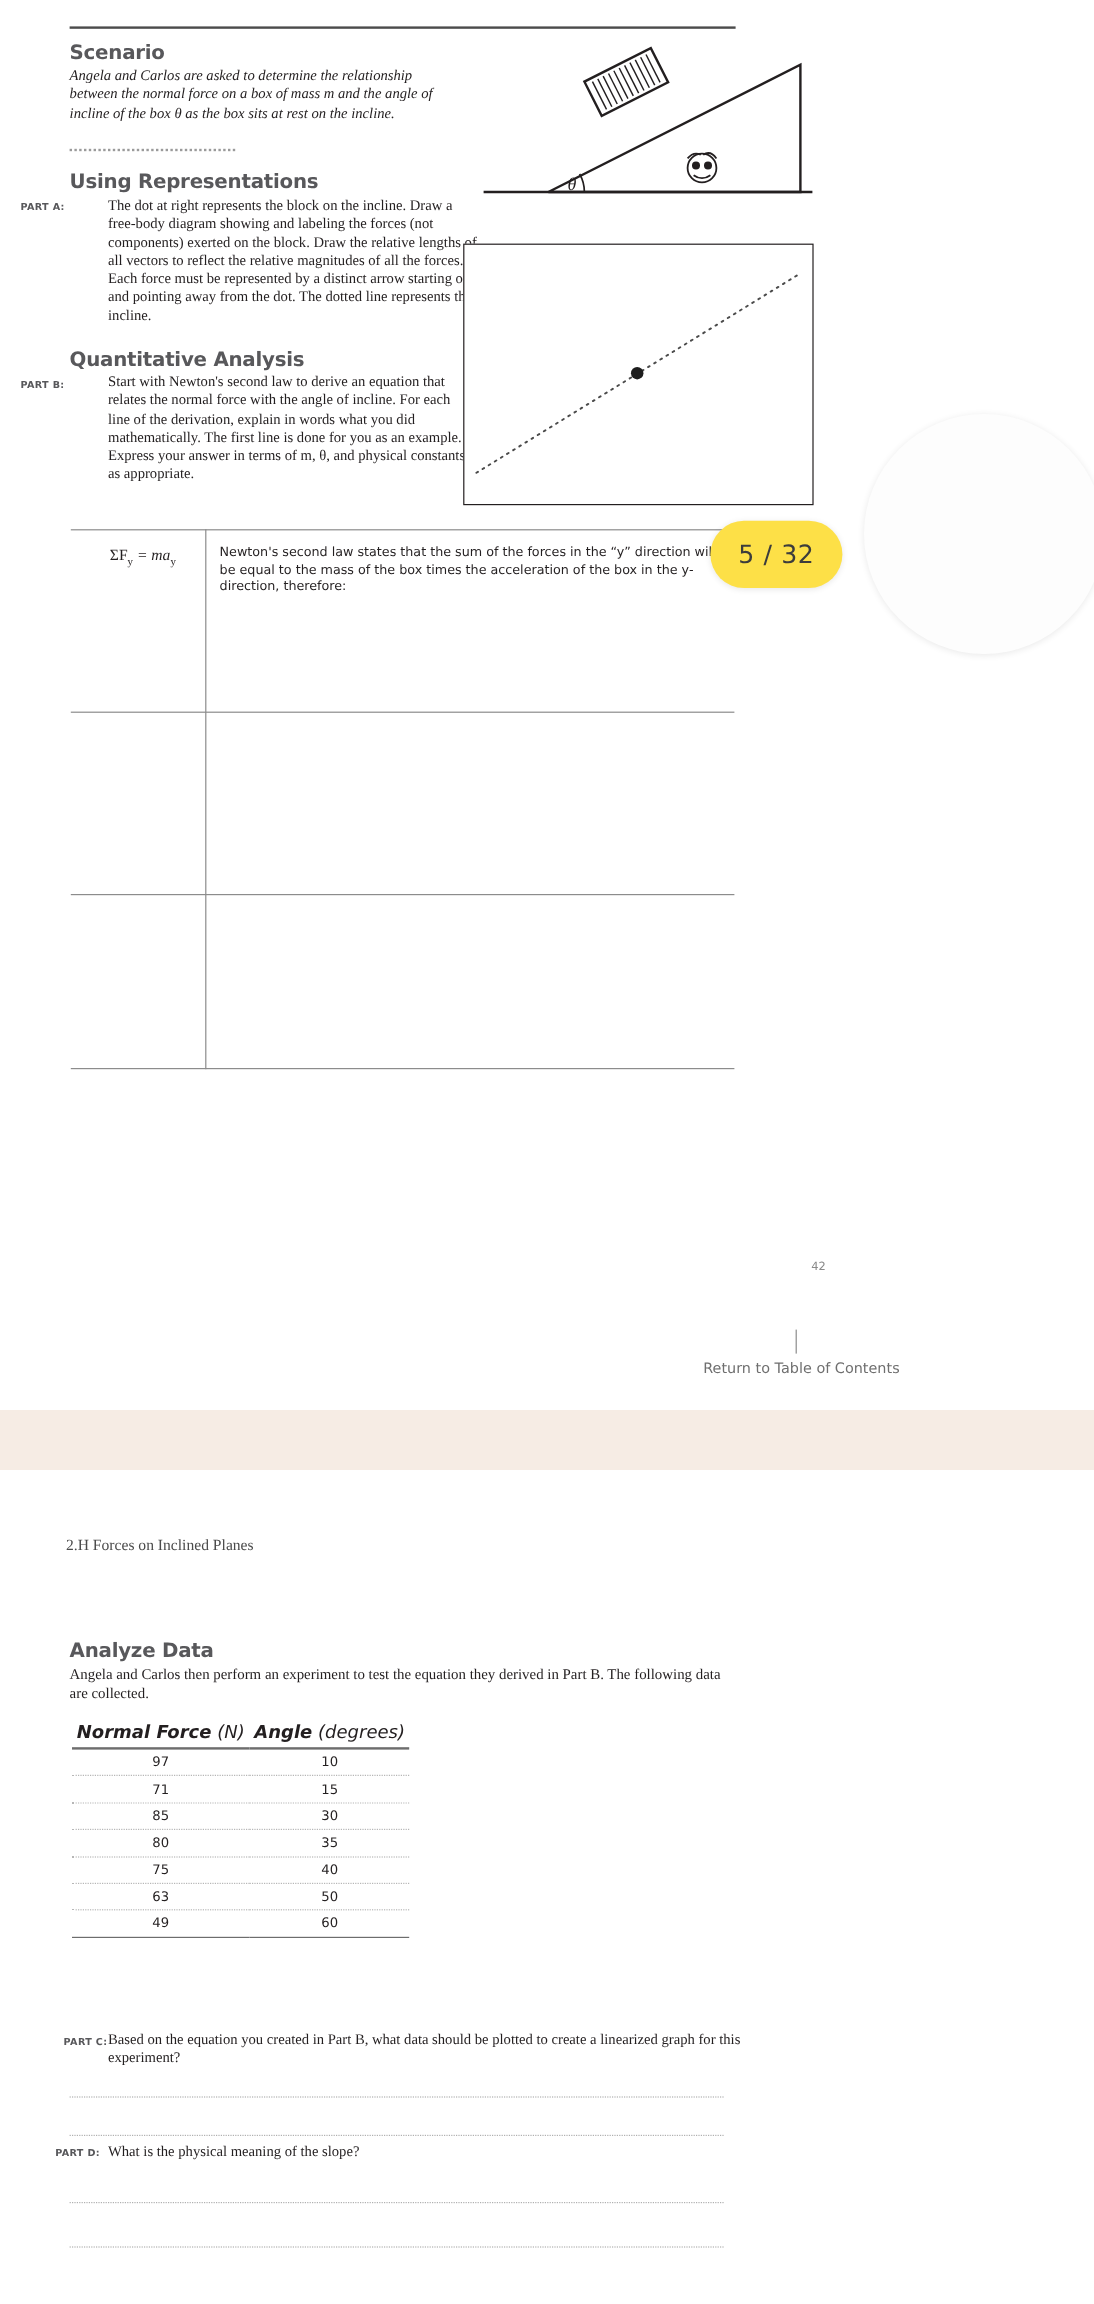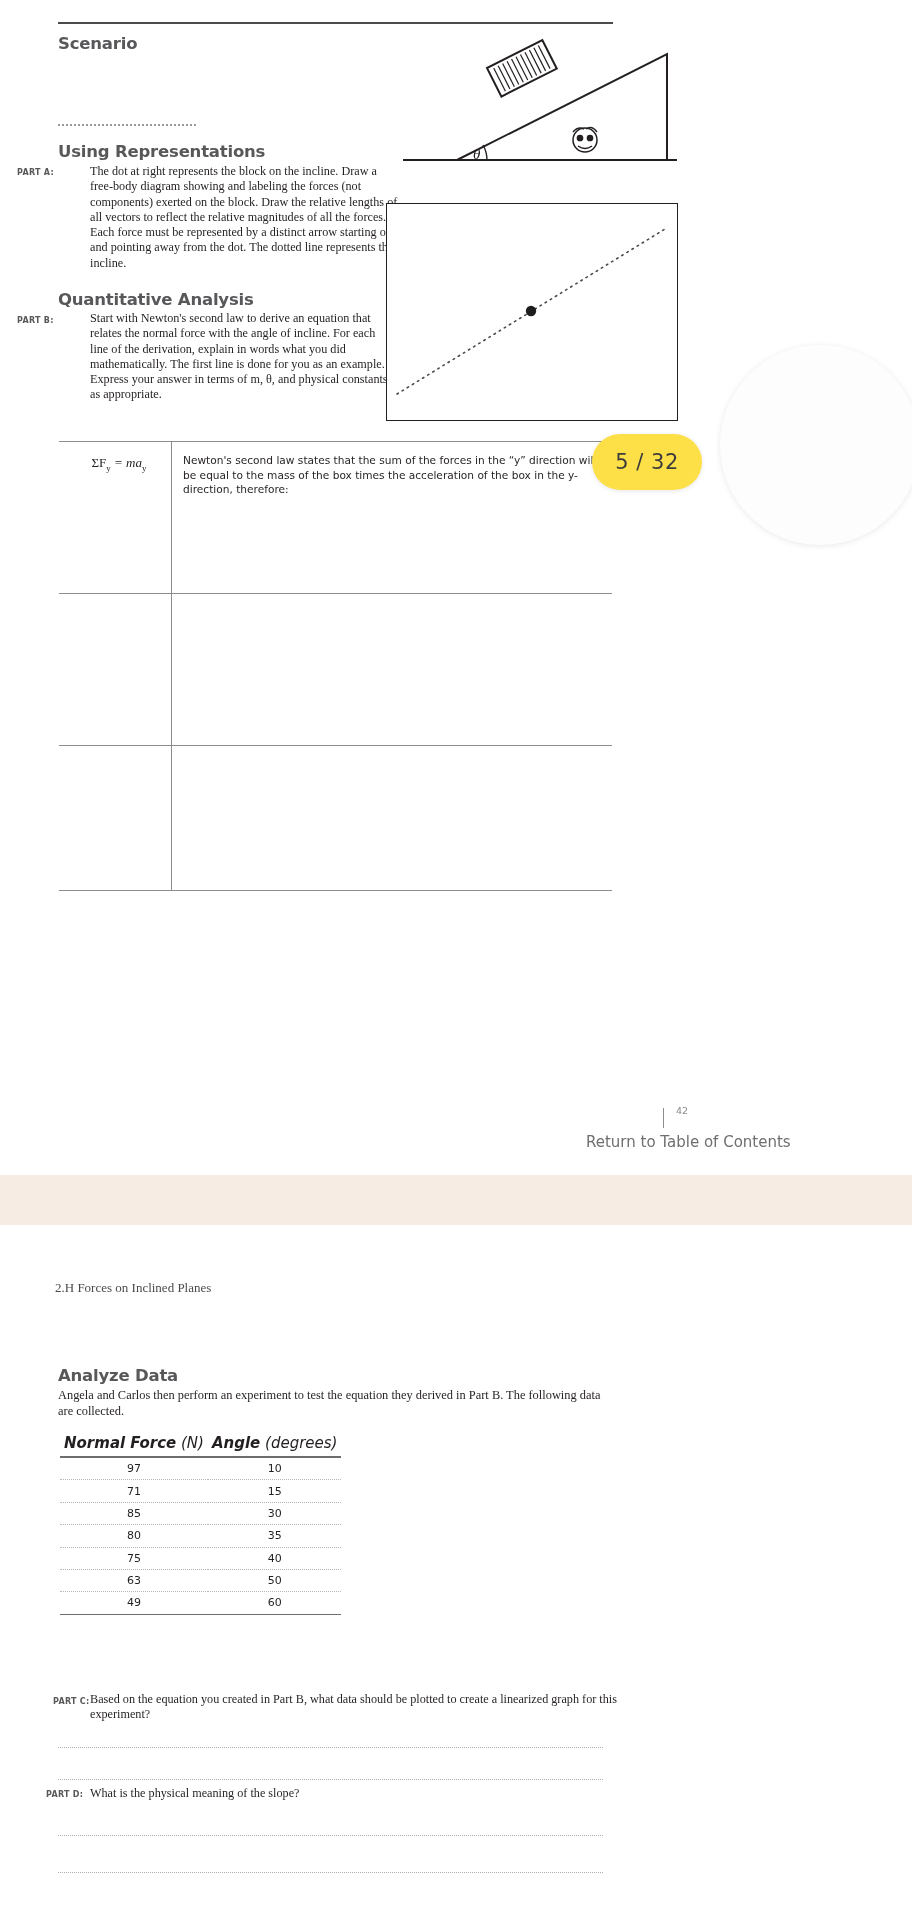--- a/index.html
+++ b/index.html
@@ -79,26 +79,26 @@
     position:absolute; left:124px; top:12px; width:420px;
     font-family:"DejaVu Sans", sans-serif;
     font-size:10.6px; line-height:14.6px; color:#231f20;
   }
 
   .footer-bar {
     position:absolute; left:663px; top:1108px; width:0; height:20px;
     border-left:1.5px solid #8c8c8c;
   }
   .footer-num {
-    position:absolute; left:676px; top:1105px;
+    position:absolute; left:676px; top:1050px;
     font-family:"DejaVu Sans", sans-serif; font-size:9.5px; color:#8a8a8a;
   }
   .footer-return {
     position:absolute; left:586px; top:1133px;
-    font-family:"DejaVu Sans", sans-serif; font-size:15px; color:#6f6f6f;
+    font-family:"DejaVu Sans", sans-serif; font-size:12px; color:#6f6f6f;
     white-space:nowrap;
   }
 
   
   .pagepill {
     position:absolute; left:592px; top:434px;
     width:110px; height:56px; border-radius:28px;
     background:#fde047; box-shadow:0 1px 5px rgba(0,0,0,0.10);
     display:flex; align-items:center; justify-content:center;
     font-family:"DejaVu Sans", sans-serif; font-size:21px; color:#3c3c3c;
@@ -149,20 +149,21 @@
   }
 </style>
 </head>
 <body>
 
 <div class="page page-one">
 
   <div class="rule-top"></div>
 
   <h2 class="sec scenario-h">Scenario</h2>
+  <div class="scenario-body">Angela and Carlos are asked to determine the relationship between the normal force on a box of mass m and the angle of incline of the box θ as the box sits at rest on the incline.</div>
   <div class="dotrule"></div>
 
   <h2 class="sec usingrep-h">Using Representations</h2>
   <div class="partlabel pa-label">PART A:</div>
   <div class="partbody pa-body">The dot at right represents the block on the incline. Draw a free-body diagram showing and labeling the forces (not components) exerted on the block. Draw the relative lengths of all vectors to reflect the relative magnitudes of all the forces. Each force must be represented by a distinct arrow starting on and pointing away from the dot. The dotted line represents the incline.</div>
 
   <h2 class="sec quant-h">Quantitative Analysis</h2>
   <div class="partlabel pb-label">PART B:</div>
   <div class="partbody pb-body">Start with Newton's second law to derive an equation that relates the normal force with the angle of incline. For each line of the derivation, explain in words what you did mathematically. The first line is done for you as an example. Express your answer in terms of m, θ, and physical constants as appropriate.</div>
 

